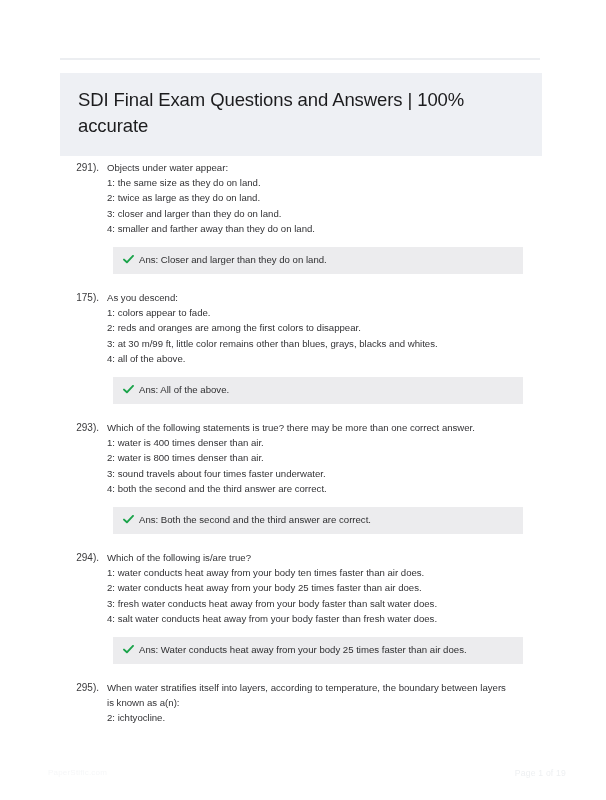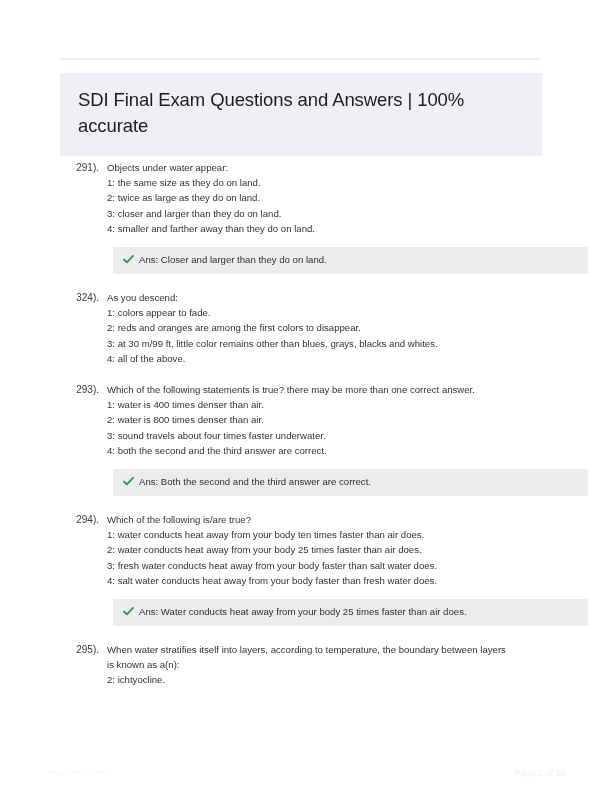--- a/index.html
+++ b/index.html
@@ -92,21 +92,21 @@
   .opt {
     font-size: 9.6px;
     line-height: 15.2px;
     color: #333336;
   }
 
   
   .ans-band {
     position: relative;
     margin-left: 113px;
-    width: 475px;
+    width: 410px;
     box-sizing: border-box;
     background: #ececee;
     padding: 6px 10px 7px 10px;
     margin-top: 11px;
     display: flex;
     align-items: baseline;
   }
   .check-icon {
     flex: 0 0 auto;
     margin-right: 5px;
@@ -173,29 +173,37 @@
           <span class="check-icon">
             <svg width="11" height="9" viewBox="0 0 11 9">
               <path d="M1 4.6 L3.9 7.3 L10 0.9" fill="none" stroke="#1aa34a" stroke-width="1.9" stroke-linecap="round" stroke-linejoin="round"></path>
             </svg>
           </span>
           <span class="ans-text">Ans: Closer and larger than they do on land.</span>
         </div>
       </div>
       <div class="qblock">
         <div class="qrow">
-          <div class="qnum">324).</div>
+          <div class="qnum">175).</div>
           <div class="qbody">
             <div class="qtext">As you descend:</div>
             <div class="opt">1: colors appear to fade.</div>
             <div class="opt">2: reds and oranges are among the first colors to disappear.</div>
             <div class="opt">3: at 30 m/99 ft, little color remains other than blues, grays, blacks and whites.</div>
             <div class="opt">4: all of the above.</div>
           </div>
         </div>
+        <div class="ans-band">
+          <span class="check-icon">
+            <svg width="11" height="9" viewBox="0 0 11 9">
+              <path d="M1 4.6 L3.9 7.3 L10 0.9" fill="none" stroke="#1aa34a" stroke-width="1.9" stroke-linecap="round" stroke-linejoin="round"></path>
+            </svg>
+          </span>
+          <span class="ans-text">Ans: All of the above.</span>
+        </div>
       </div>
       <div class="qblock">
         <div class="qrow">
           <div class="qnum">293).</div>
           <div class="qbody">
             <div class="qtext">Which of the following statements is true? there may be more than one correct answer.</div>
             <div class="opt">1: water is 400 times denser than air.</div>
             <div class="opt">2: water is 800 times denser than air.</div>
             <div class="opt">3: sound travels about four times faster underwater.</div>
             <div class="opt">4: both the second and the third answer are correct.</div>

